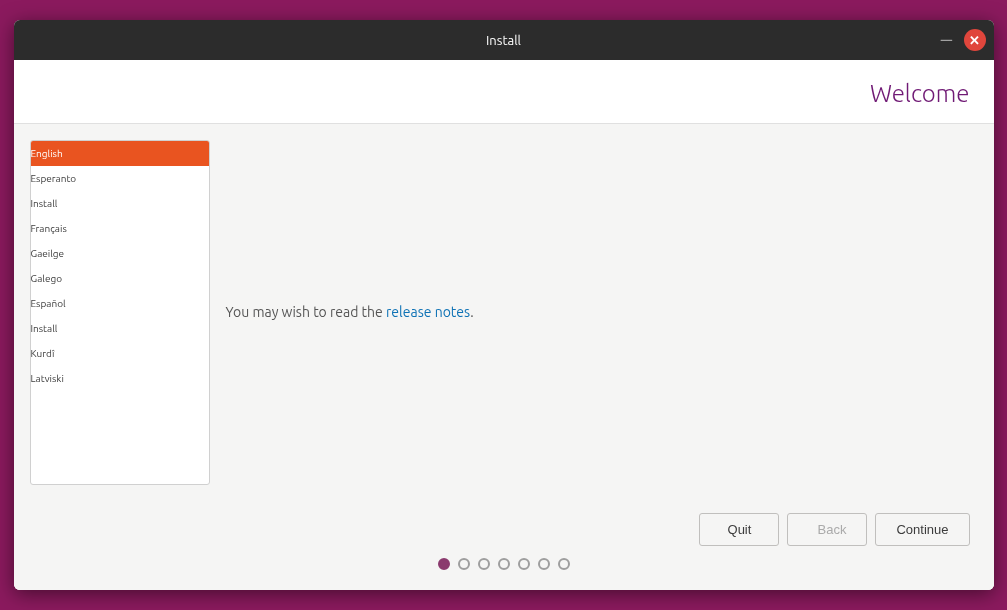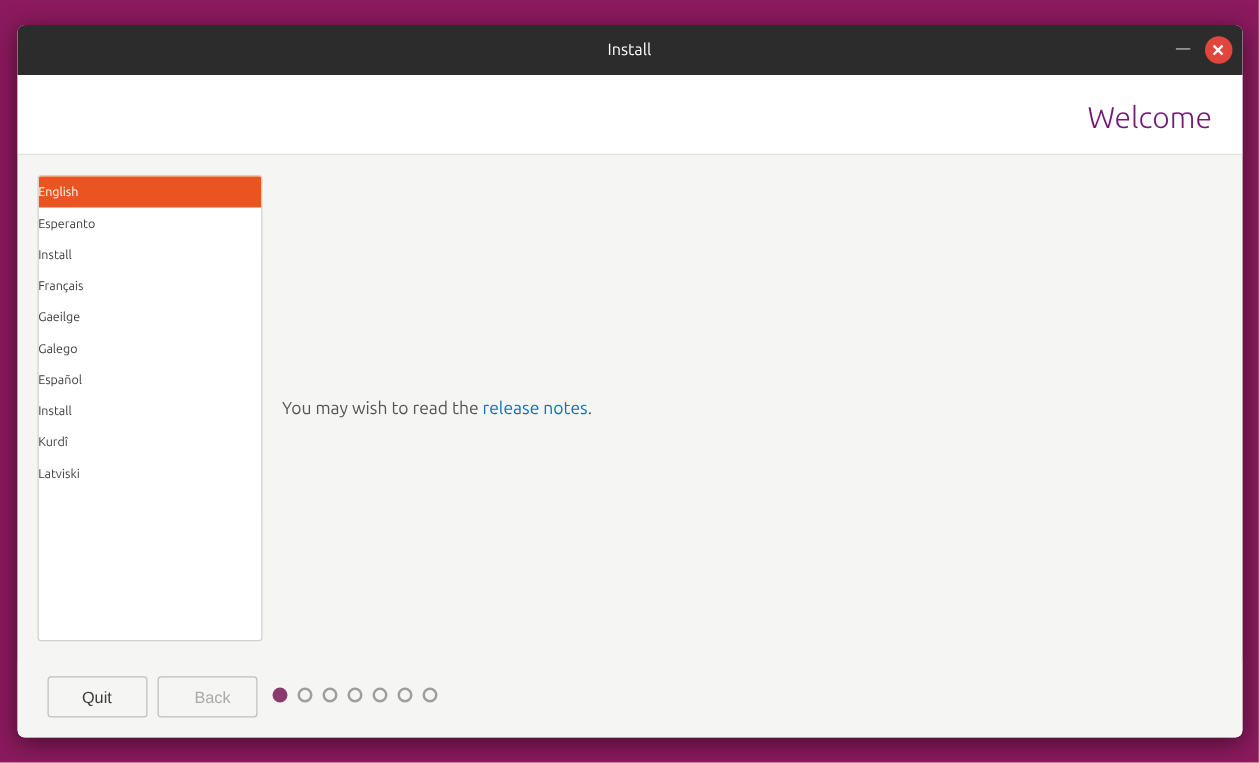--- a/index.html
+++ b/index.html
@@ -158,20 +158,21 @@
     }
 
     .release-notes-link {
       color: #0e72b5;
       text-decoration: none;
     }
 
     .footer {
       padding: 12px 24px 16px;
       display: flex;
+      flex-direction: column;
       gap: 12px;
       background: #f5f5f4;
     }
 
     .button-row {
       display: flex;
       justify-content: flex-end;
       gap: 8px;
     }
 
@@ -263,20 +264,21 @@
         <p class="release-notes-text">
           <span>You may wish to read the </span><a href="#" class="release-notes-link">release notes</a><span>.</span>
         </p>
       </div>
     </div>
 
     <div class="footer">
       <div class="button-row">
         <button class="btn">Quit</button>
         <button class="btn" disabled="">Back</button>
+        <button class="btn btn-continue">Continue</button>
       </div>
       <div class="pagination-row">
 
       <span class="dot active"></span>
           <span class="dot"></span>
           <span class="dot"></span>
           <span class="dot"></span>
           <span class="dot"></span>
           <span class="dot"></span>
           <span class="dot"></span>

